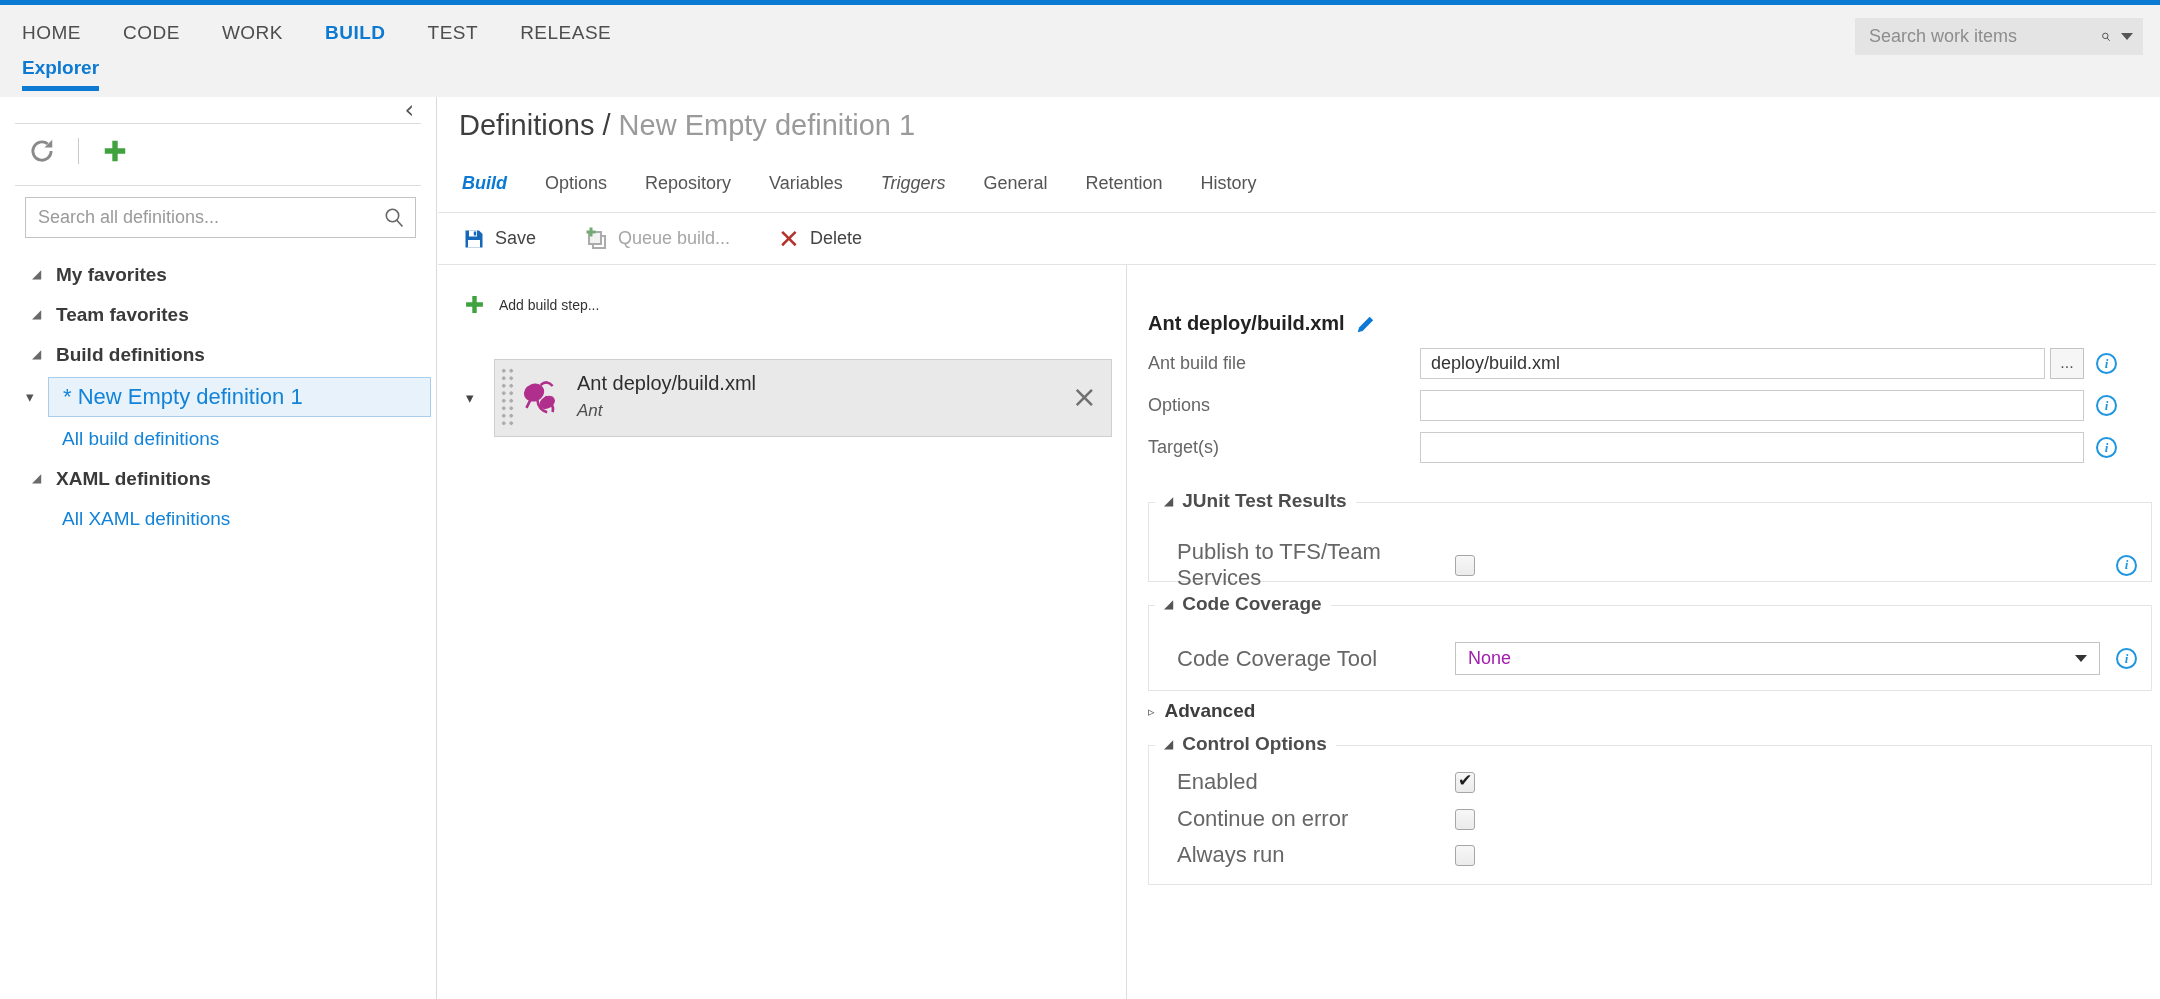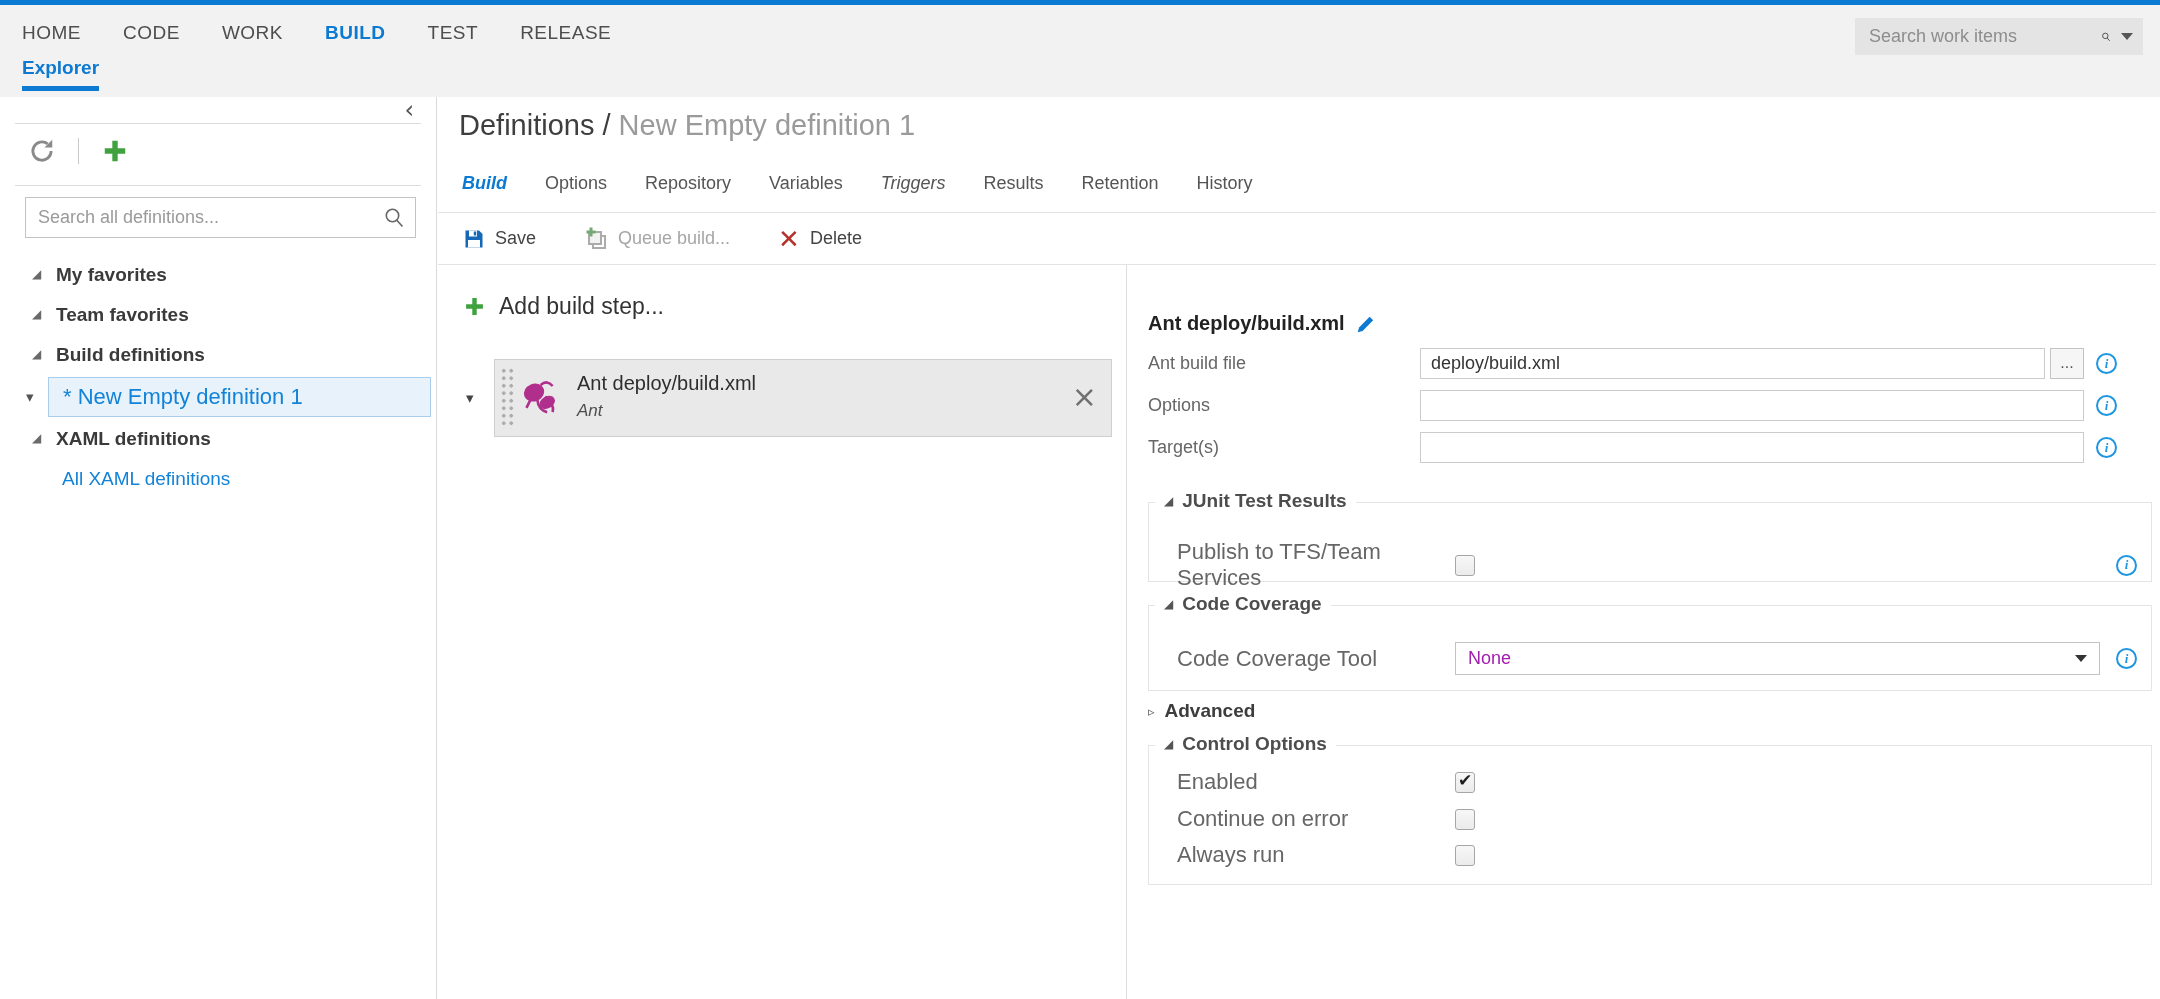--- a/index.html
+++ b/index.html
@@ -59,21 +59,21 @@
   .tab.modified { font-style:italic; }
   .toolbar { position:absolute; left:0; right:4px; top:115px; height:53px; border-top:1px solid #e3e3e3;
     border-bottom:1px solid #e3e3e3; display:flex; align-items:center; padding-left:25px; gap:48px; }
   .tb-btn { display:flex; align-items:center; gap:10px; font-size:18px; color:#444; cursor:pointer; }
   .tb-btn.disabled { color:#a6a6a6; cursor:default; }
   .x-red { color:#b5312b; font-size:26px; font-weight:bold; line-height:20px;
     font-family:"DejaVu Sans",sans-serif; }
 
   
   .add-step { position:absolute; left:25px; top:196px; display:flex; align-items:center; gap:13px;
-    font-size:23px; color:#333; cursor:pointer; }
+    font-size:14px; color:#333; cursor:pointer; }
   .step-exp { position:absolute; left:28px; top:292px; font-size:15px; color:#444;
     font-family:"DejaVu Sans",sans-serif; cursor:pointer; }
   .step-card { position:absolute; left:56px; top:262px; width:618px; height:78px; background:#e9e9e9;
     border:1px solid #cfcfcf; cursor:pointer; }
   .drag-dots { position:absolute; left:5px; top:7px; bottom:7px; width:15px;
     background-image:radial-gradient(circle,#ababab 1.7px,transparent 1.9px); background-size:7.5px 7.5px; }
   .step-icon { position:absolute; left:26px; top:16px; }
   .step-title { position:absolute; left:82px; top:12px; font-size:20px; color:#2e2e2e; }
   .step-sub { position:absolute; left:82px; top:41px; font-size:17px; font-style:italic; color:#4e4e4e; }
   .step-close { position:absolute; right:14px; top:50%; transform:translateY(-54%); font-size:30px;
@@ -173,20 +173,23 @@
       <div class="tree-row tree-group">
         <span class="exp">◢</span>
         <span>Build definitions</span>
       </div>
       <div style="position:relative">
         <span class="exp-down">▾</span>
         <div class="tree-selected">
           <span>* New Empty definition 1</span>
         </div>
       </div>
+      <div class="tree-row tree-link">
+        <span>All build definitions</span>
+      </div>
       <div class="tree-row tree-group">
         <span class="exp">◢</span>
         <span>XAML definitions</span>
       </div>
       <div class="tree-row tree-link">
         <span>All XAML definitions</span>
       </div>
     </div>
   </div>
 
@@ -194,21 +197,21 @@
     <div class="crumb">
       <span class="root">Definitions /</span>
       <span class="cur">New Empty definition 1</span>
     </div>
     <div class="tabs">
       <span class="tab active">Build</span>
       <span class="tab">Options</span>
       <span class="tab">Repository</span>
       <span class="tab">Variables</span>
       <span class="tab modified">Triggers</span>
-      <span class="tab">Results</span>
+      <span class="tab">General</span>
       <span class="tab">Retention</span>
       <span class="tab">History</span>
     </div>
 
     <div class="toolbar">
       <span class="tb-btn">
         <svg width="22" height="22" viewBox="0 0 22 22">
           <path d="M2.5 2.5h13.5l3.5 3.5v13.5H2.5z" fill="#1568b8"></path>
           <rect x="6" y="2.5" width="8" height="6" fill="#fff"></rect>
           <rect x="10.8" y="3.5" width="2.4" height="4" fill="#1568b8"></rect>

